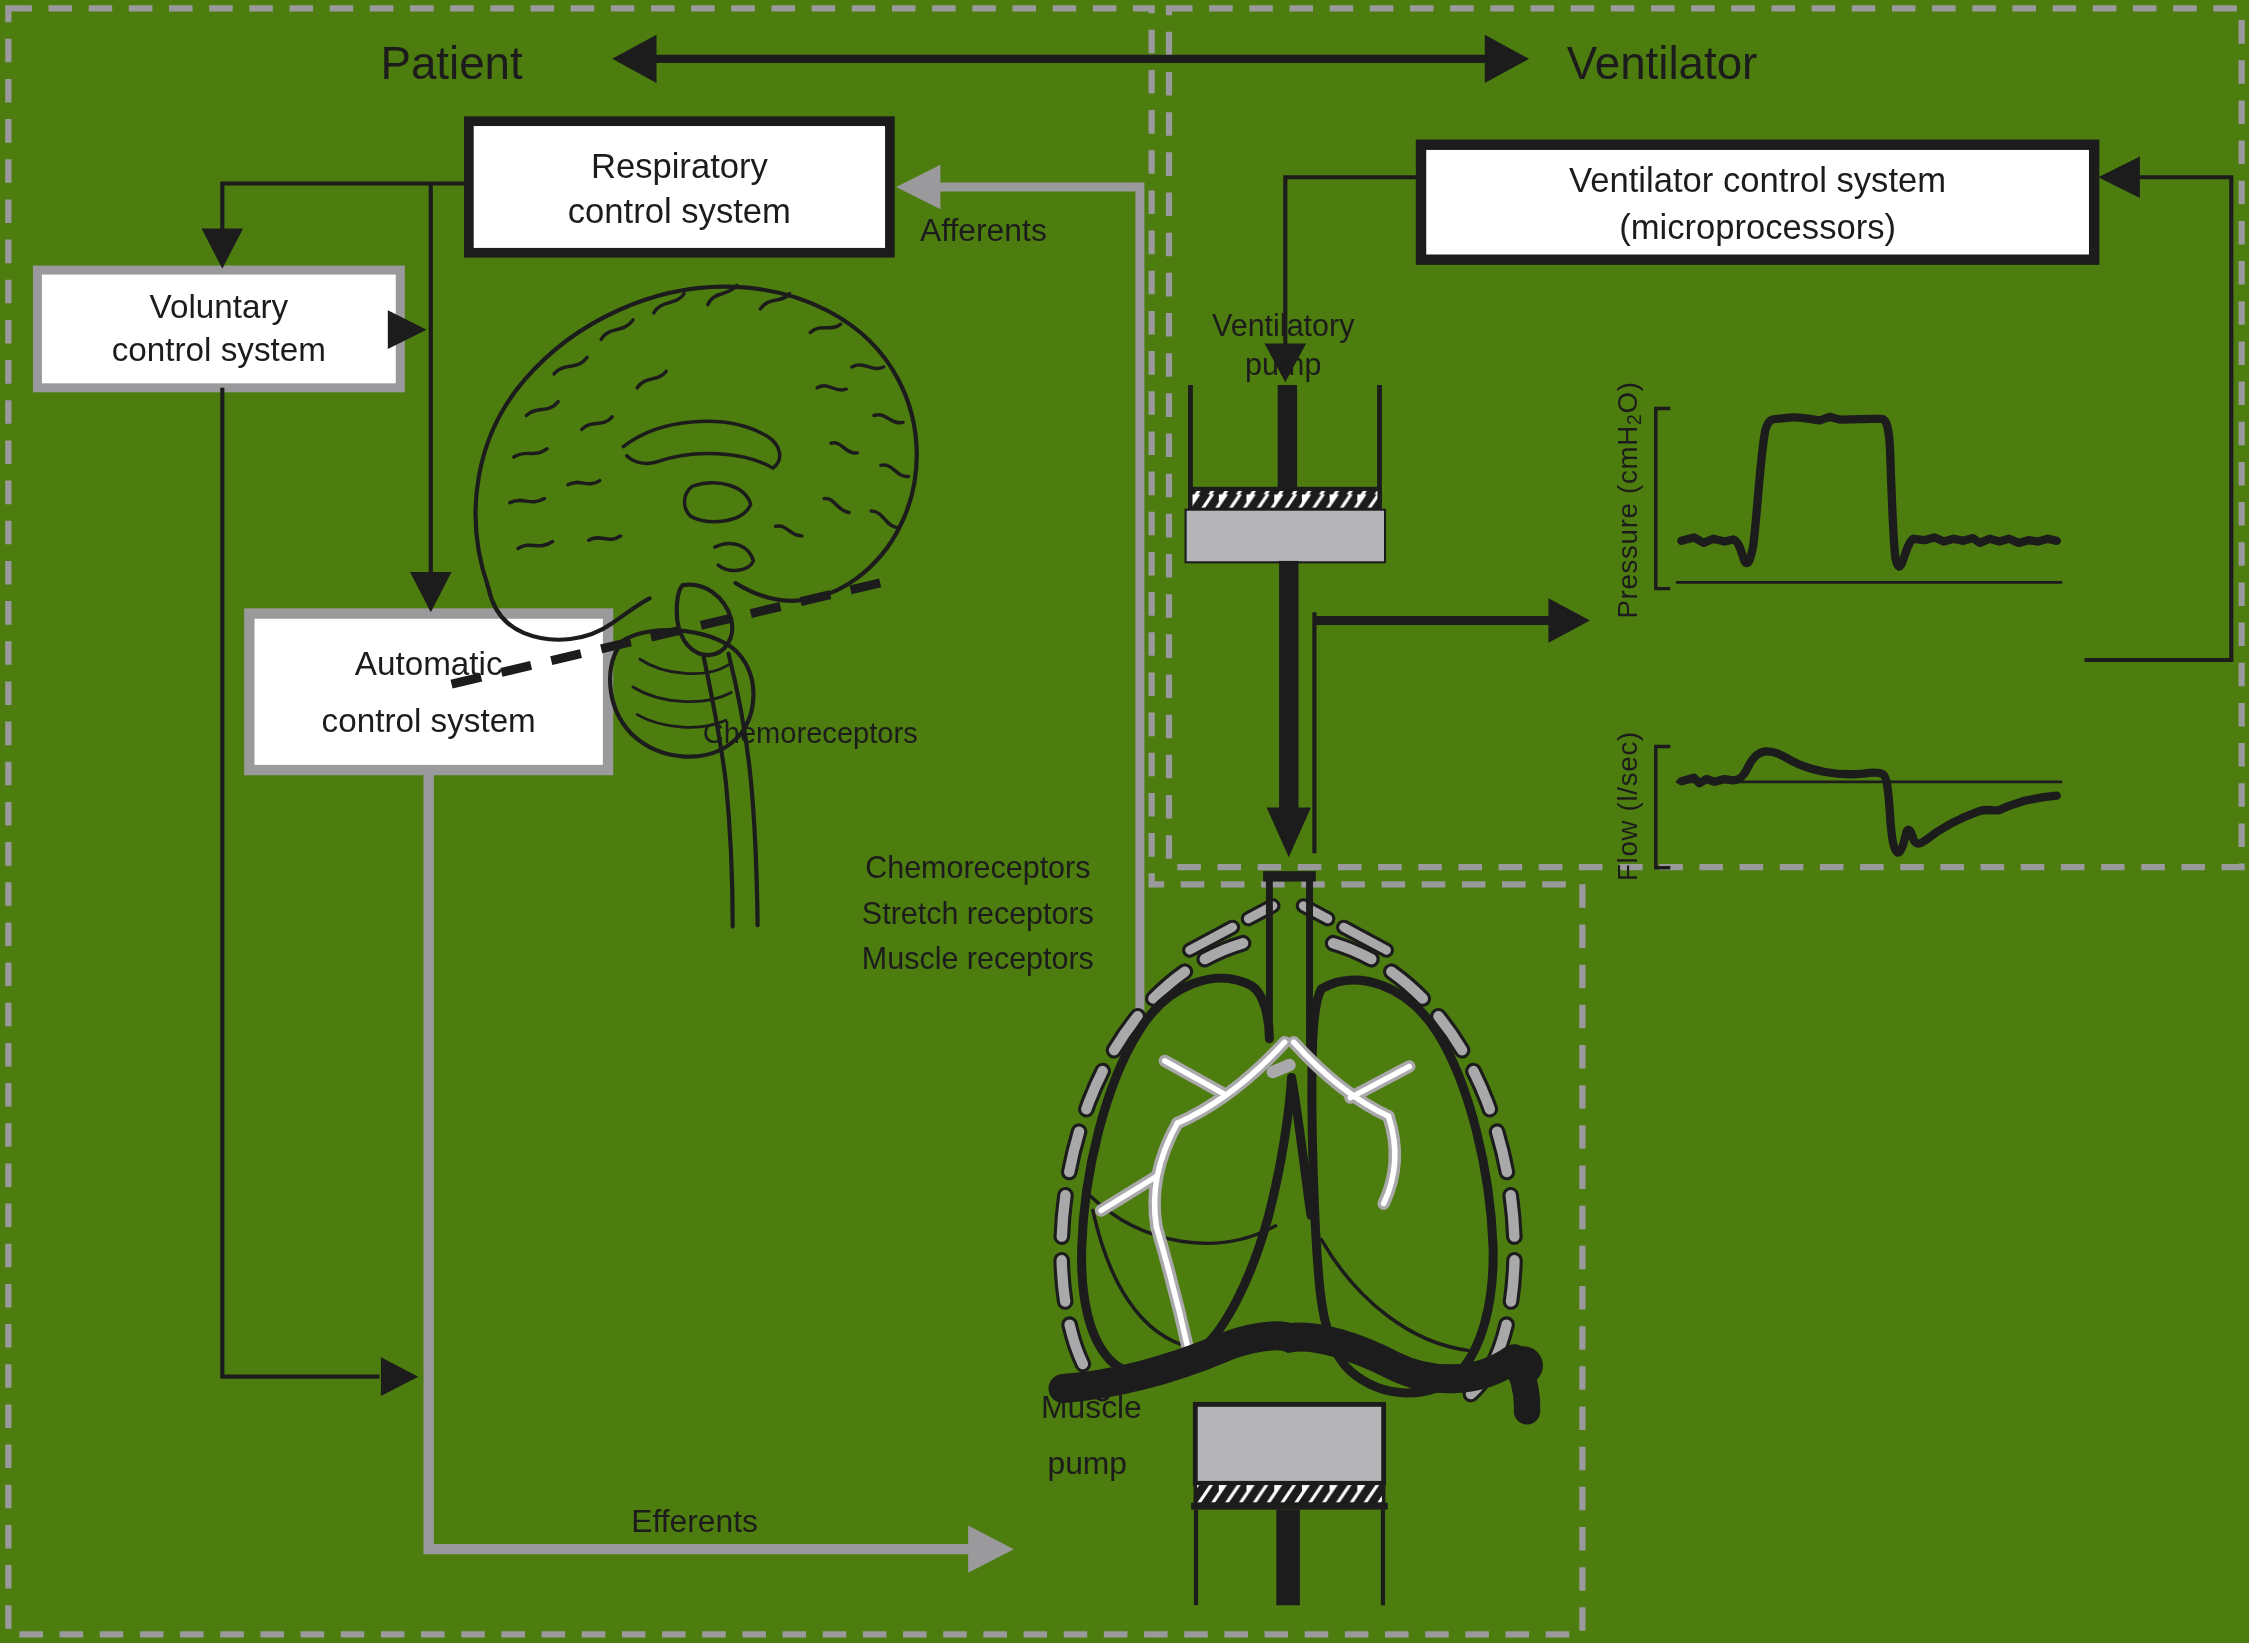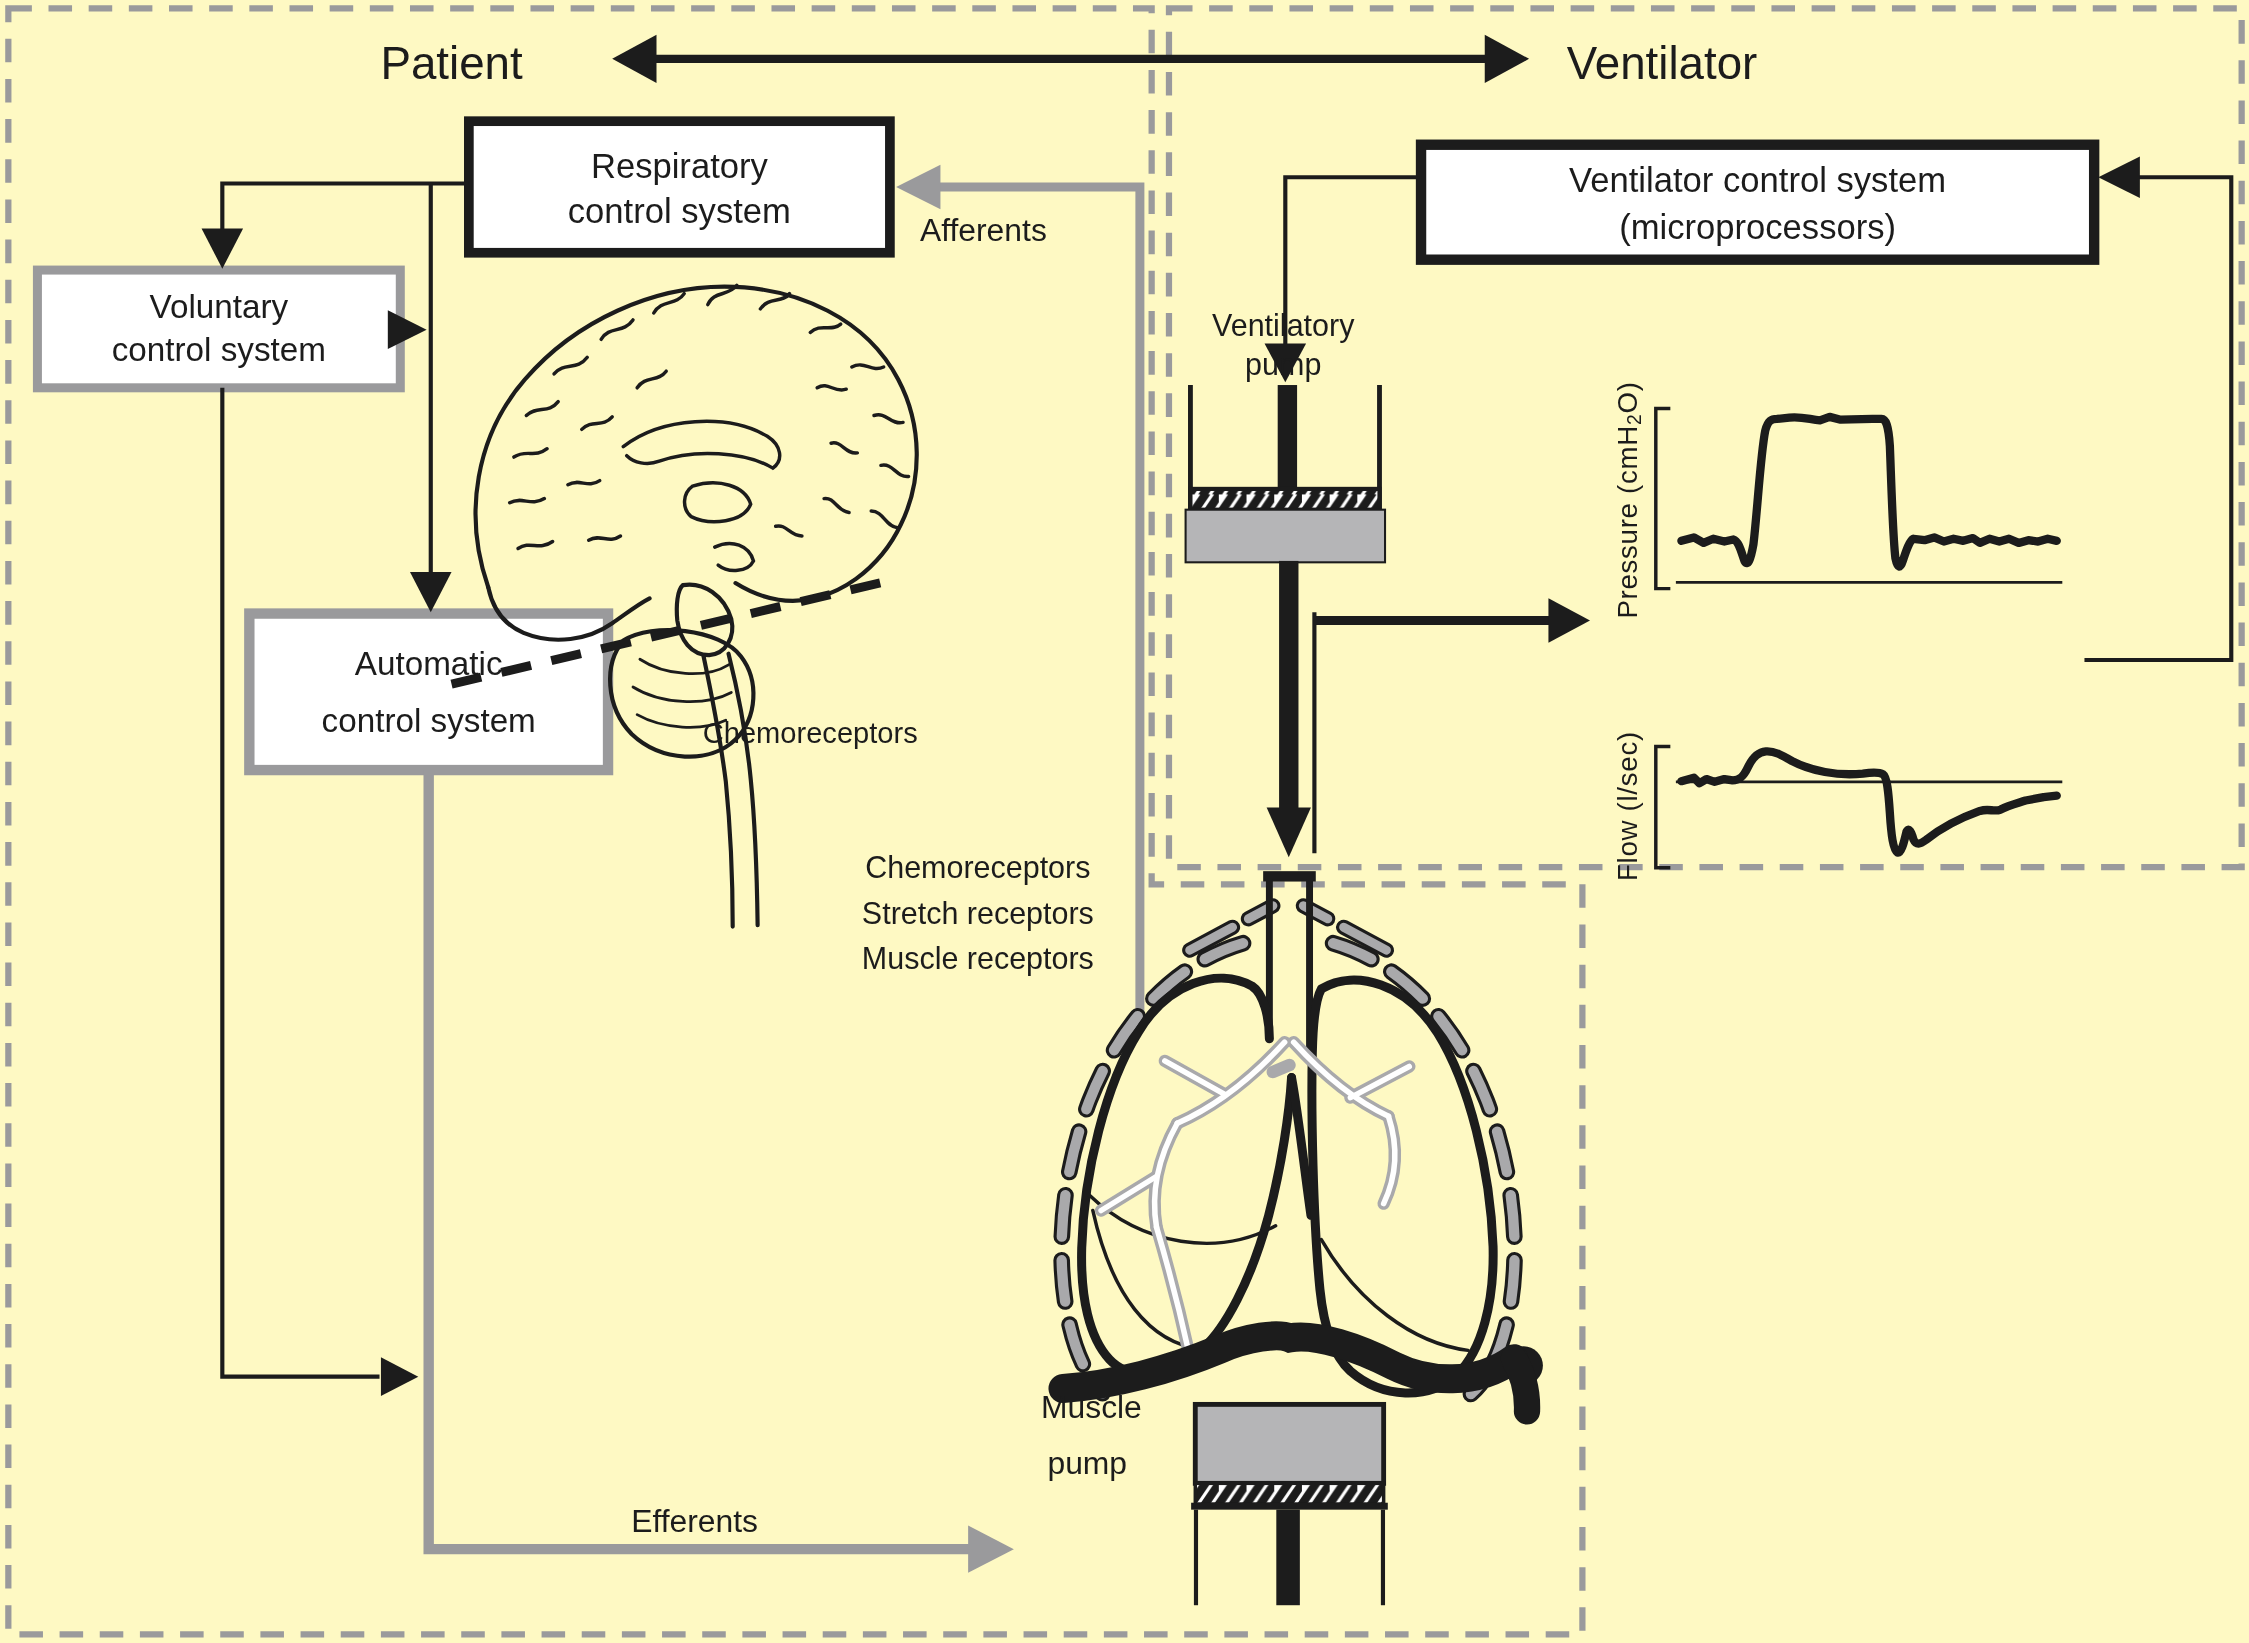--- a/index.html
+++ b/index.html
@@ -1,16 +1,16 @@
 <!DOCTYPE html>
 <html style="font-size:11px"><head>
 <meta charset="utf-8">
 <style>
   html,body{margin:0;padding:0;background:#ffffff;}
-  #figure{position:relative;width:2250px;height:1644px;background:#fef9c3;overflow:hidden;}
+  #figure{position:relative;width:2250px;height:1644px;background:#4d7c0f;overflow:hidden;}
   svg{position:absolute;left:0;top:0;}
   text{font-family:"Liberation Sans","DejaVu Sans",sans-serif;fill:#1c1c1c;}
   .title{font-size:66px;}
   .boxlabel{font-size:50px;}
   .boxlabel2{font-size:48px;}
   .small{font-size:44px;}
   .med{font-size:46px;}
   .chemo{font-size:42px;}
   .axis{font-size:40px;letter-spacing:1px;}
   .sub{font-size:28px;}

